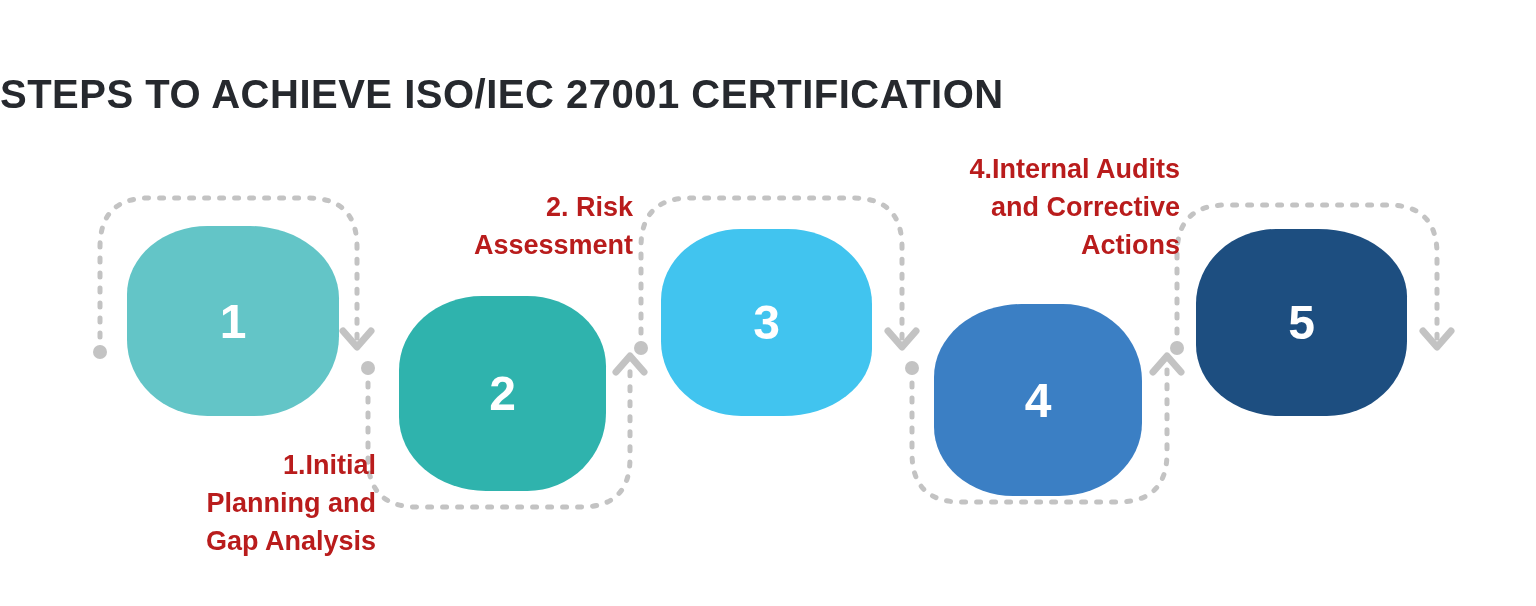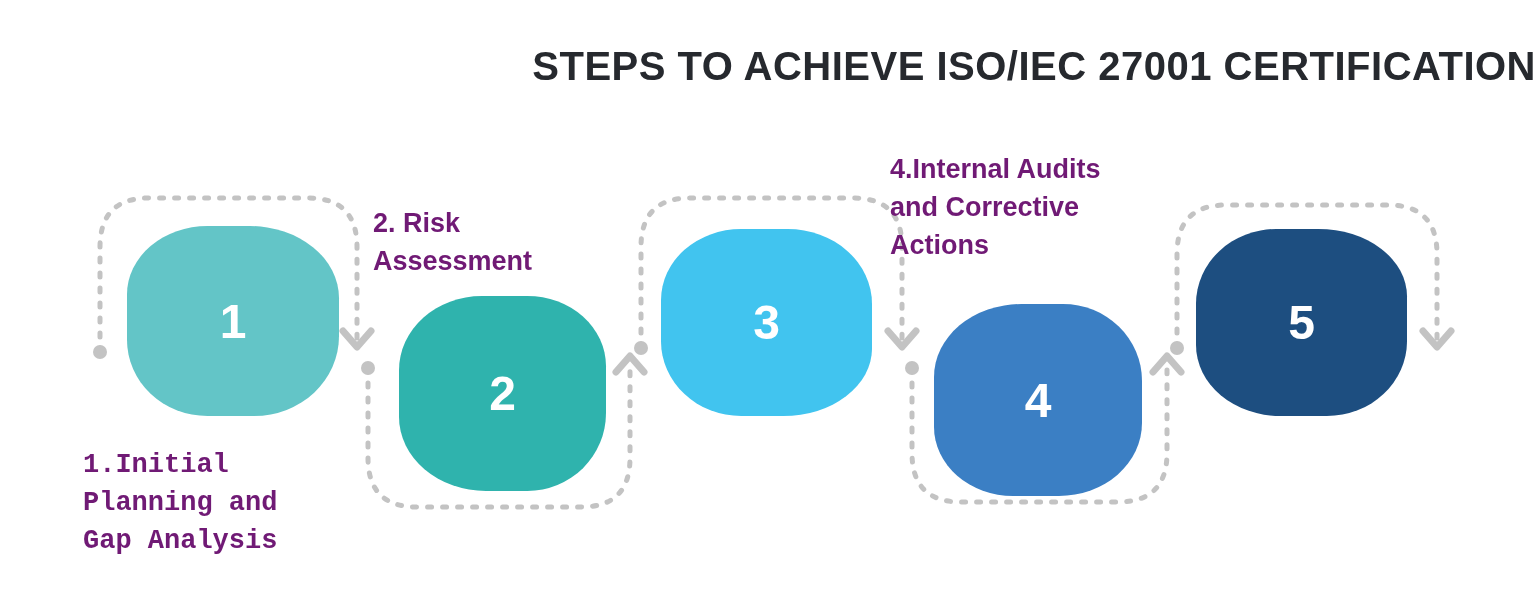--- a/index.html
+++ b/index.html
@@ -1,44 +1,44 @@
 <!DOCTYPE html>
 <html><head>
 <meta charset="utf-8">
 <style>
   html,body { margin:0; padding:0; background:#ffffff; }
   .canvas {
     position:relative; width:1536px; height:606px; background:#ffffff;
     font-family:"Liberation Sans", sans-serif; overflow:hidden;
   }
   .title {
-    position:absolute; top:44px; left:0; width:100%; margin:0;
-    text-align:right; font-size:40px; font-weight:800;
+    position:absolute; top:72px; left:0; width:100%; margin:0;
+    text-align:left; font-size:40px; font-weight:800;
     letter-spacing:0.5px; color:#26292e;
   }
   .connectors { position:absolute; top:0; left:0; z-index:1; }
   .dash { stroke-width:5; stroke-dasharray:4 11; stroke-linecap:round; fill:none; }
   .arrow { stroke-width:7; stroke-linecap:round; stroke-linejoin:round; fill:none; }
   .square {
     position:absolute; z-index:2;
     display:flex; align-items:center; justify-content:center;
   }
   .num { color:#ffffff; font-size:48px; font-weight:800; }
   .label {
-    position:absolute; z-index:2; text-align:left; white-space:pre-line;
-    font-weight:800; font-size:27px; line-height:38px; color:#701a75;
+    position:absolute; z-index:2; text-align:right; white-space:pre-line;
+    font-weight:800; font-size:27px; line-height:38px; color:#b91c1c;
   }
   
   .s1 { left:127px; top:226px; width:212px; height:190px; border-radius:38% 42% 40% 38% / 36% 38% 42% 40%; }
   .s2 { left:399px; top:296px; width:207px; height:195px; border-radius:40% 38% 38% 42% / 38% 36% 40% 38%; }
   .s3 { left:661px; top:229px; width:211px; height:187px; border-radius:38% 40% 42% 38% / 38% 40% 36% 40%; }
   .s4 { left:934px; top:304px; width:208px; height:192px; border-radius:42% 38% 40% 38% / 38% 40% 38% 36%; }
   .s5 { left:1196px; top:229px; width:211px; height:187px; border-radius:38% 42% 38% 40% / 40% 36% 40% 38%; }
-  .l1 { left:83px;   top:446px; width:280px;font-family:Liberation Mono, monospace; }
-  .l2 { left:373px;  top:204px; width:260px; }
+  .l1 { left:96px;   top:446px; width:280px; }
+  .l2 { left:373px;  top:188px; width:260px; }
   .l3 { left:640px;  top:446px; width:260px; }
   .l4 { left:890px;  top:150px; width:290px; }
   .l5 { left:1160px; top:446px; width:280px; }
 </style>
 </head>
 <body>
 
 <div class="canvas">
 
   <h1 class="title">STEPS TO ACHIEVE ISO/IEC 27001 CERTIFICATION</h1>

